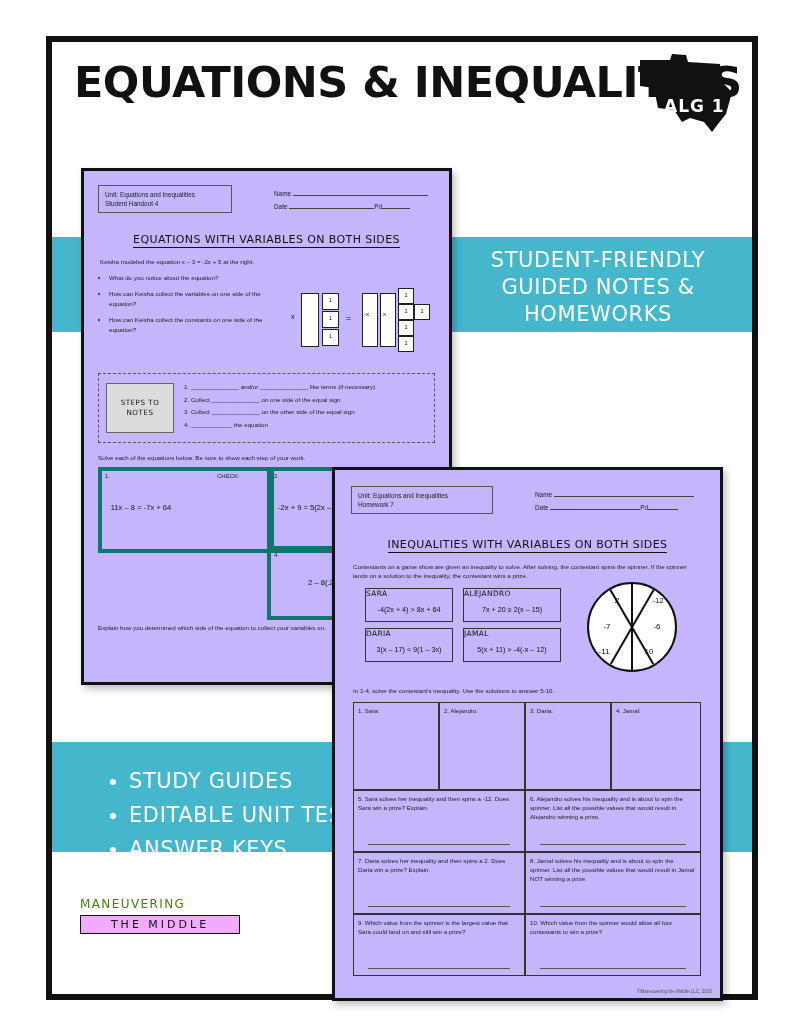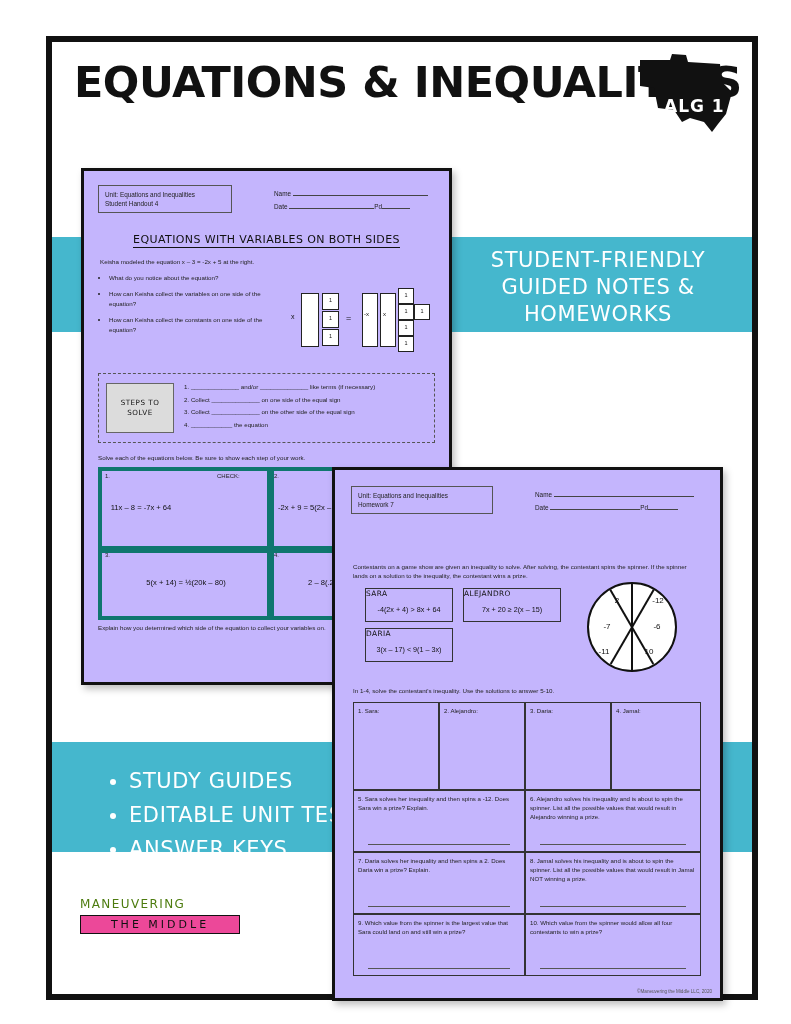--- a/index.html
+++ b/index.html
@@ -20,21 +20,21 @@
   .band2{left:0px;top:700px;width:700px;height:110px;}
 
   .band1-text{position:absolute;left:400px;top:205px;width:292px;text-align:center;color:#fff;font-size:21px;line-height:27px;letter-spacing:.6px;font-family:"DejaVu Sans",sans-serif;}
   .bullets{position:absolute;left:46px;top:713px;color:#fff;font-size:21px;line-height:34px;letter-spacing:.6px;font-family:"DejaVu Sans",sans-serif;}
   .bullets li{margin:0;padding:0;}
   .bullets ul{margin:9px;padding-left:22px;list-style:disc;}
 
   
   .logo{position:absolute;left:28px;top:855px;width:160px;}
   .logo-main{font-size:12px;letter-spacing:1.4px;color:#4d7c0f;font-family:"DejaVu Sans",sans-serif;}
-  .logo-bar{margin-top:4px;background:#ec4899;border:1px solid #111;text-align:center;font-size:11px;letter-spacing:3px;padding:2px 0;font-family:"DejaVu Sans",sans-serif;}
+  .logo-bar{margin-top:4px;background:#f0abfc;border:1px solid #111;text-align:center;font-size:11px;letter-spacing:3px;padding:2px 0;font-family:"DejaVu Sans",sans-serif;}
 
   
   .sheet{position:absolute;background:#c4b5fd;border:3px solid #111;box-shadow:3px 4px 7px rgba(0,0,0,.25);}
   .sheet1{left:29px;top:126px;width:365px;height:511px;}
   .sheet2{left:280px;top:425px;width:385px;height:528px;}
 
   .ws-inner{position:relative;width:100%;height:100%;}
   .unitbox{position:absolute;border:1px solid #555;font-size:6.4px;line-height:9px;padding:4px 6px;color:#222;}
   .namelines{position:absolute;font-size:6.4px;color:#222;line-height:13px;}
   .namelines .ln{display:inline-block;border-bottom:1px solid #444;height:8px;}
@@ -156,78 +156,79 @@
             </div>
           <div class="tile" style="left:314px;top:165px;width:14px;height:14px;">
               <div class="tilelbl" style="top:3px;">1</div>
             </div>
           <div class="tile" style="left:330px;top:133px;width:14px;height:14px;">
               <div class="tilelbl" style="top:3px;">1</div>
             </div>
         </div>
 
         <div class="dashbox" style="left:14px;top:202px;width:335px;height:68px;"></div>
-        <div class="steps-tab" style="left:22px;top:212px;width:66px;height:48px;">STEPS TO SOLVE</div>
+        <div class="steps-tab" style="left:22px;top:212px;width:66px;height:48px;">STEPS TO NOTES</div>
         <div class="steps-list" style="left:100px;top:210px;width:240px;">
           <div>1. ______________ and/or ______________ like terms (if necessary)</div>
           <div>2. Collect ______________ on one side of the equal sign</div>
           <div>3. Collect ______________ on the other side of the equal sign</div>
           <div>4. ____________ the equation</div>
         </div>
 
         <div class="ptxt" style="left:14px;top:282px;width:330px;">Solve each of the equations below. Be sure to show each step of your work.</div>
 
         <div class="cell" style="left:14px;top:296px;width:168px;height:78px;">
           <div class="num">1.</div>
           <div class="chk" style="left:115px;">CHECK:</div>
           <div class="eq" style="top:32px;left:-45px;">11x – 8 = -7x + 64</div>
         </div>
         <div class="cell" style="left:183px;top:296px;width:166px;height:78px;">
           <div class="num">2.</div>
           <div class="chk" style="left:113px;">CHECK:</div>
           <div class="eq" style="top:32px;left:-45px;">-2x + 9 = 5(2x – 3)</div>
         </div>
-        <div class="cell" style="left:14px;top:375px;width:168px;height:66px;">
-          <div class="num">3.</div>
-          <div class="eq" style="top:28px;">5(x + 14) = ½(20k – 80)</div>
-        </div>
         <div class="cell" style="left:183px;top:375px;width:166px;height:66px;">
           <div class="num">4.</div>
           <div class="eq" style="top:28px;">2 – 8(.2h – 1) = 3.5h – 2.75</div>
         </div>
 
         <div class="ptxt" style="left:14px;top:452px;width:330px;">Explain how you determined which side of the equation to collect your variables on.</div>
       </div>
     </div>
 
     <div class="sheet sheet2">
       <div class="ws-inner">
         <div class="unitbox" style="left:16px;top:16px;width:128px;">
           <div>Unit: Equations and Inequalities</div>
           <div>Homework 7</div>
         </div>
         <div class="namebox2" style="left:200px;top:18px;">
           <div><span>Name</span> <span class="ln" style="display:inline-block;border-bottom:1px solid #444;width:140px;height:8px;"></span></div>
           <div><span>Date</span> <span class="ln" style="display:inline-block;border-bottom:1px solid #444;width:90px;height:8px;"></span><span>Pd</span><span class="ln" style="display:inline-block;border-bottom:1px solid #444;width:30px;height:8px;"></span></div>
         </div>
 
+        <div class="ws-title" style="top:68px;"><span>INEQUALITIES WITH VARIABLES ON BOTH SIDES</span></div>
 
         <div class="ptxt" style="left:18px;top:92px;width:348px;">Contestants on a game show are given an inequality to solve. After solving, the contestant spins the spinner. If the spinner lands on a solution to the inequality, the contestant wins a prize.</div>
 
         <div class="card" style="left:30px;top:118px;width:86px;height:32px;">
           <div class="ttl">SARA</div>
           <div class="exp">-4(2x + 4) &gt; 8x + 64</div>
         </div>
         <div class="card" style="left:128px;top:118px;width:96px;height:32px;">
           <div class="ttl">ALEJANDRO</div>
           <div class="exp">7x + 20 ≥ 2(x – 15)</div>
         </div>
         <div class="card" style="left:30px;top:158px;width:86px;height:32px;">
           <div class="ttl">DARIA</div>
           <div class="exp">3(x – 17) &lt; 9(1 – 3x)</div>
+        </div>
+        <div class="card" style="left:128px;top:158px;width:96px;height:32px;">
+          <div class="ttl">JAMAL</div>
+          <div class="exp">5(x + 11) &gt; -4(-x – 12)</div>
         </div>
 
         <div class="spinner" style="left:252px;top:112px;width:86px;height:86px;">
           <div class="spoke" style="left:42px;top:0px;width:1.5px;height:86px;"></div>
           <div class="spoke" style="left:0px;top:42px;width:86px;height:1.5px;transform:rotate(60deg);"></div>
           <div class="spoke" style="left:0px;top:42px;width:86px;height:1.5px;transform:rotate(-60deg);"></div>
           <div class="spin-num" style="left:16px;top:12px;width:24px;">2</div>
           <div class="spin-num" style="left:56px;top:12px;width:26px;">-12</div>
           <div class="spin-num" style="left:56px;top:38px;width:24px;">-6</div>
           <div class="spin-num" style="left:48px;top:63px;width:24px;">10</div>

